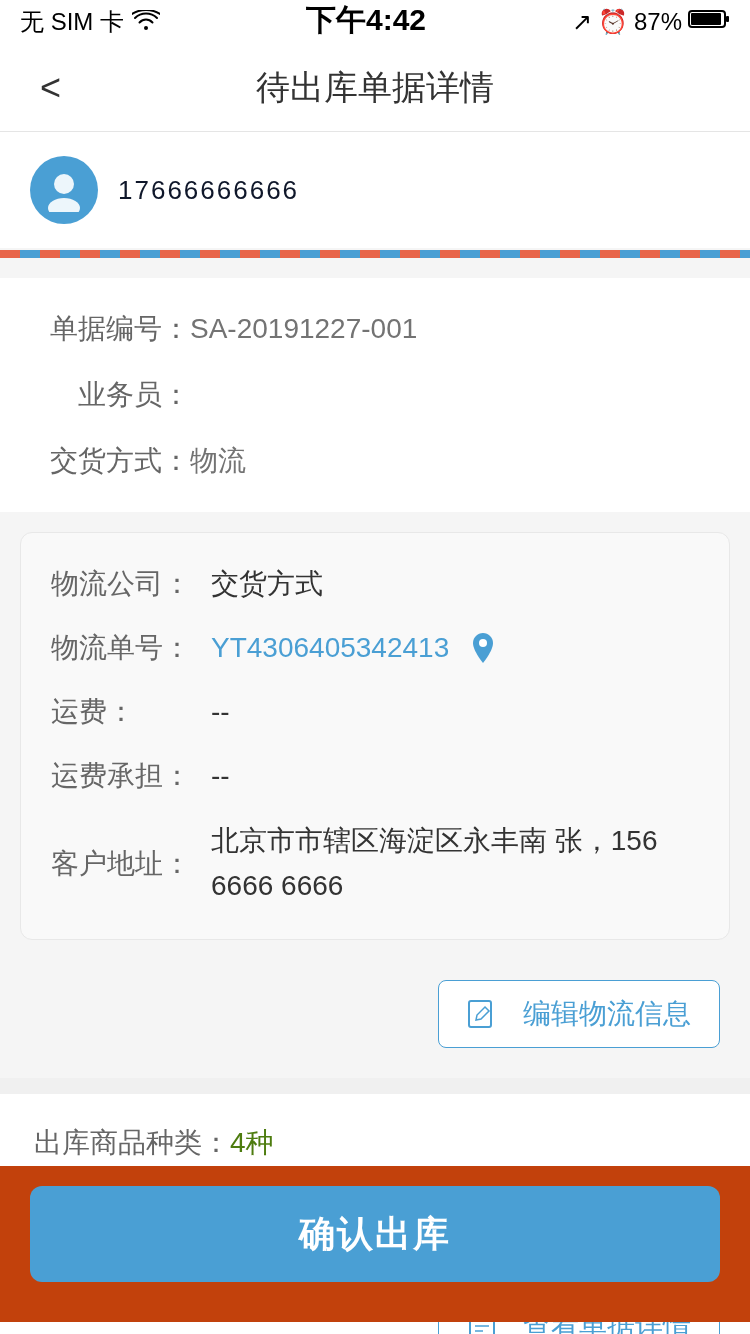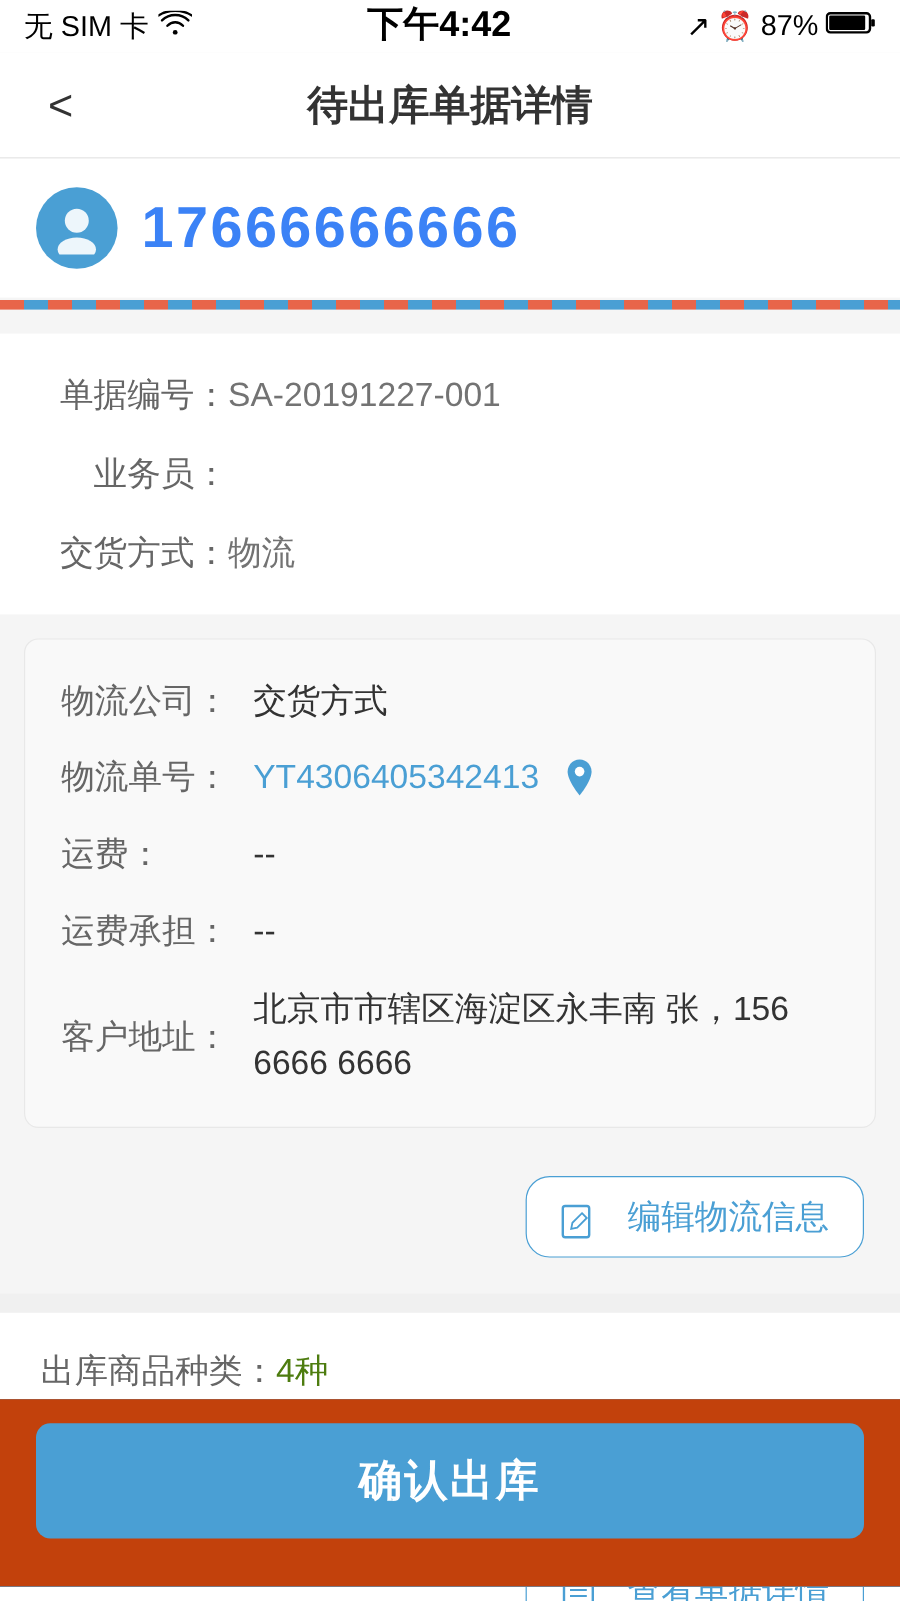--- a/index.html
+++ b/index.html
@@ -54,21 +54,21 @@
       font-size: 36px;
       color: #333;
       cursor: pointer;
       padding: 10px;
     }
     .nav-title {
       position: absolute;
       left: 50%;
       transform: translateX(-50%);
       font-size: 34px;
-      font-weight: 700;
+      font-weight: 400;
       color: #333;
     }
 
     
     .customer-header {
       background: #fff;
       padding: 24px 30px;
       display: flex;
       align-items: center;
       gap: 20px;
@@ -77,23 +77,23 @@
     .avatar-icon {
       width: 68px;
       height: 68px;
       border-radius: 50%;
       background: #4a9fd4;
       display: flex;
       align-items: center;
       justify-content: center;
     }
     .customer-phone {
-      font-size: 48px;
-      font-weight: 700;
-      color: #3b82f6;
+      font-size: 26px;
+      font-weight: 400;
+      color: #0f172a;
       letter-spacing: 2px;
     }
 
     
     .dashed-divider {
       height: 8px;
       background: repeating-linear-gradient(
         90deg,
         #e8654a 0px, #e8654a 20px,
         #4a9fd4 20px, #4a9fd4 40px
@@ -174,24 +174,24 @@
 
     
     .edit-logistics-btn {
       display: flex;
       align-items: center;
       justify-content: flex-end;
       padding: 20px 30px 30px;
     }
     .btn-outline {
       display: flex;
-      align-items: flex-end;
+      align-items: center;
       gap: 26px;
       border: 1px solid #4a9fd4;
-      border-radius: 20px;
+      border-radius: 8px;
       padding: 14px 28px;
       color: #4a9fd4;
       font-size: 28px;
       cursor: pointer;
       background: #fff;
     }
 
     
     .section-divider {
       height: 16px;

